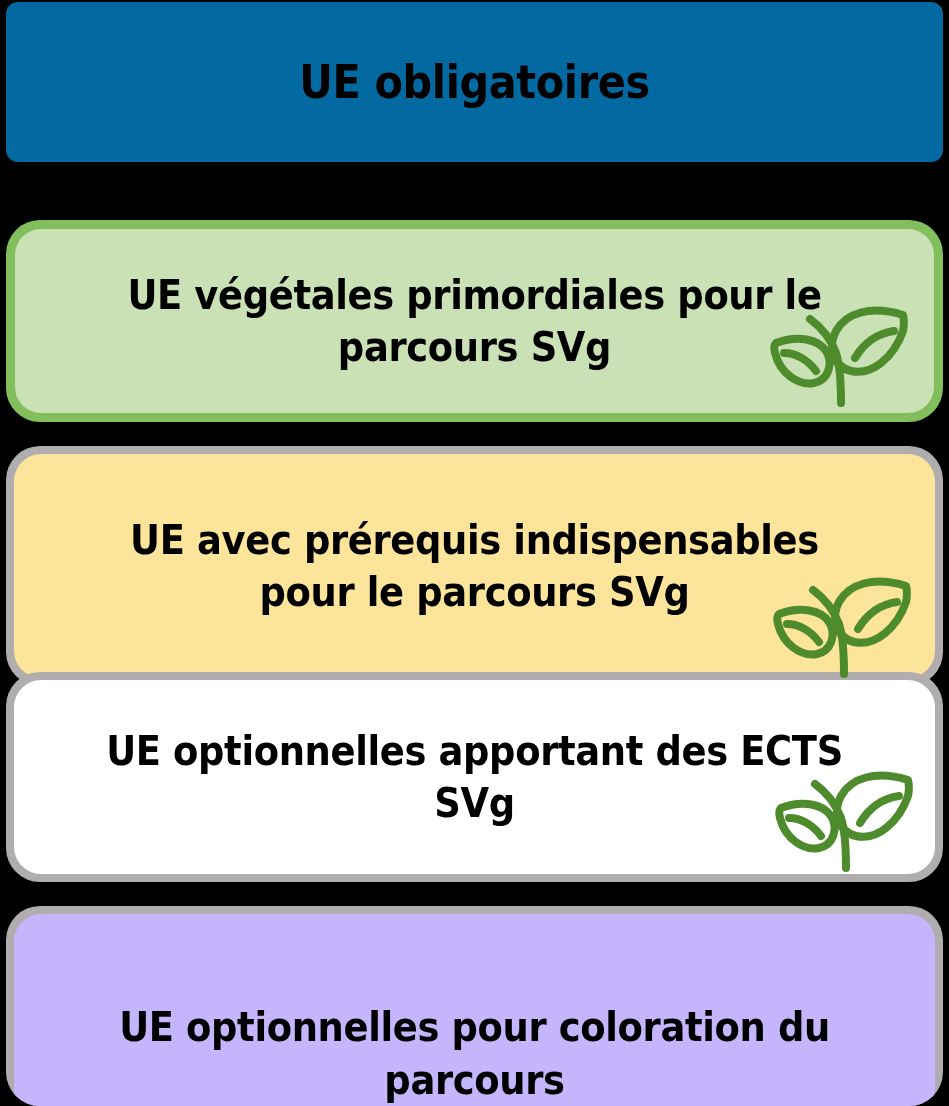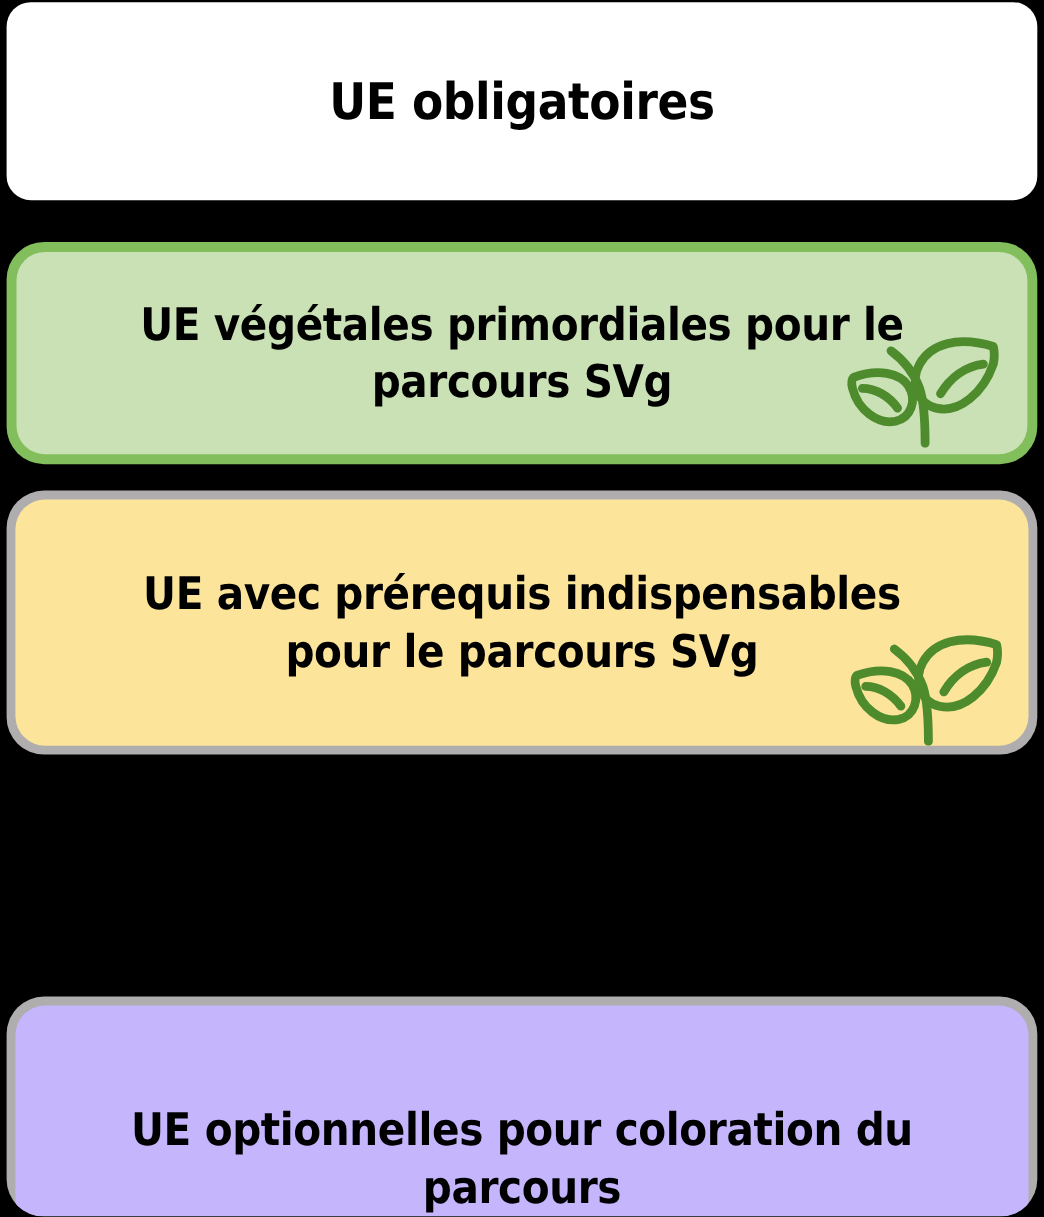--- a/index.html
+++ b/index.html
@@ -58,23 +58,23 @@
     padding: 0 34px;
     box-sizing: border-box;
     position: relative;
     z-index: 2;
     transform: scaleX(0.90);
   }
 
   
   #card-header {
     top: 2px;
-    height: 180px;
-    background: #ffffff;
-    border-radius: 22px;
+    height: 160px;
+    background: #0369a1;
+    border-radius: 12px;
   }
   #card-header .card-label {
     font-size: 46px;
   }
 
   
   #card-vegetales {
     top: 220px;
     height: 202px;
     background: #82BE5C;
@@ -185,20 +185,34 @@
           <path d="M75 108 C75 88 74 70 70 58 C64 42 55 32 44 24"></path>
           <path d="M137 20 C104 10 80 18 70 36 C61 52 68 72 85 76 C106 81 128 62 137 36 C138 31 138 24 137 20 Z"></path>
           <path d="M128 36 C112 38 98 48 89 63"></path>
           <path d="M10 48 C32 40 52 44 60 56 C68 69 62 85 48 88 C32 91 14 78 9 58 C8 54 8 50 10 48 Z"></path>
           <path d="M18 58 C30 58 42 65 50 76"></path>
         </svg>
       </span>
     </div>
   </div>
 
+  <div class="card" id="card-ects">
+    <div class="card-inner">
+      <span class="card-label">UE optionnelles apportant des ECTS SVg</span>
+      <span class="leaf-icon">
+        <svg viewBox="0 0 150 112" xmlns="http://www.w3.org/2000/svg" fill="none" stroke="#4E8B2C" stroke-width="8" stroke-linecap="round" stroke-linejoin="round">
+          <path d="M75 108 C75 88 74 70 70 58 C64 42 55 32 44 24"></path>
+          <path d="M137 20 C104 10 80 18 70 36 C61 52 68 72 85 76 C106 81 128 62 137 36 C138 31 138 24 137 20 Z"></path>
+          <path d="M128 36 C112 38 98 48 89 63"></path>
+          <path d="M10 48 C32 40 52 44 60 56 C68 69 62 85 48 88 C32 91 14 78 9 58 C8 54 8 50 10 48 Z"></path>
+          <path d="M18 58 C30 58 42 65 50 76"></path>
+        </svg>
+      </span>
+    </div>
+  </div>
 
   <div class="card" id="card-coloration">
     <div class="card-inner">
       <span class="card-label">UE optionnelles pour coloration du parcours</span>
     </div>
   </div>
 
 </div>
 
 </body></html>

